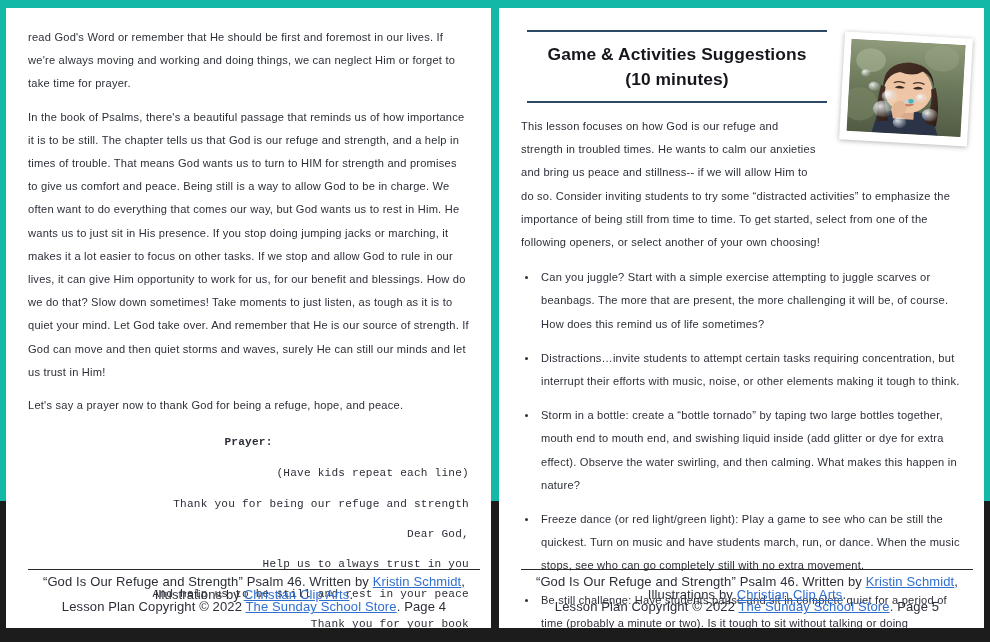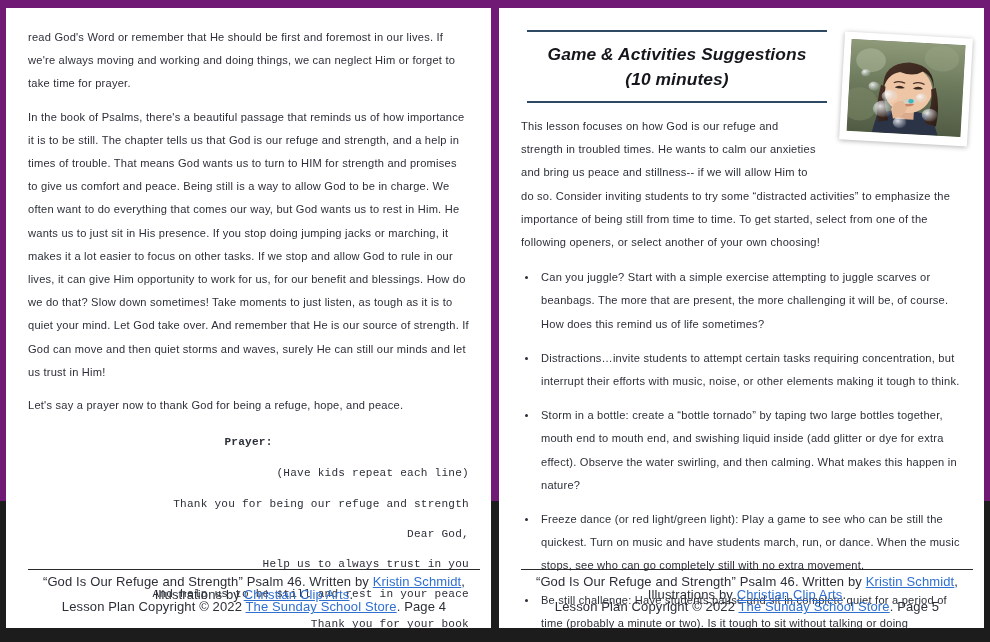--- a/index.html
+++ b/index.html
@@ -5,21 +5,21 @@
   * { box-sizing: border-box; }
   html, body {
     margin: 0; padding: 0;
     width: 990px; height: 642px;
     background: #1c1c1c;
     font-family: "Liberation Sans", sans-serif;
   }
   #spread {
     position: relative;
     width: 990px; height: 501px;
-    background: #701a75;
+    background: #14b8a6;
     display: flex;
     padding: 8px 6px 14px 6px;
     gap: 8px;
   }
   .page {
     position: relative;
     background: #ffffff;
     flex: 1 1 0;
     height: 620px;
     overflow: hidden;
@@ -56,21 +56,20 @@
     margin-bottom: 8px;
   }
   .prayer .line { margin-bottom: 7px; text-align: right; }
   .prayer .line:last-child { margin-bottom: 0; }
 
   
   .title-block {
     width: 300px;
     margin: 4px 0 0 6px;
     text-align: center;
-    font-style: italic;
   }
   .title-rule {
     height: 2px;
     background: #2e4a63;
     width: 100%;
   }
   .title-rule.top { margin-bottom: 10px; }
   .title-rule.bottom { margin-top: 9px; }
   .title-text {
     color: #15171c;

